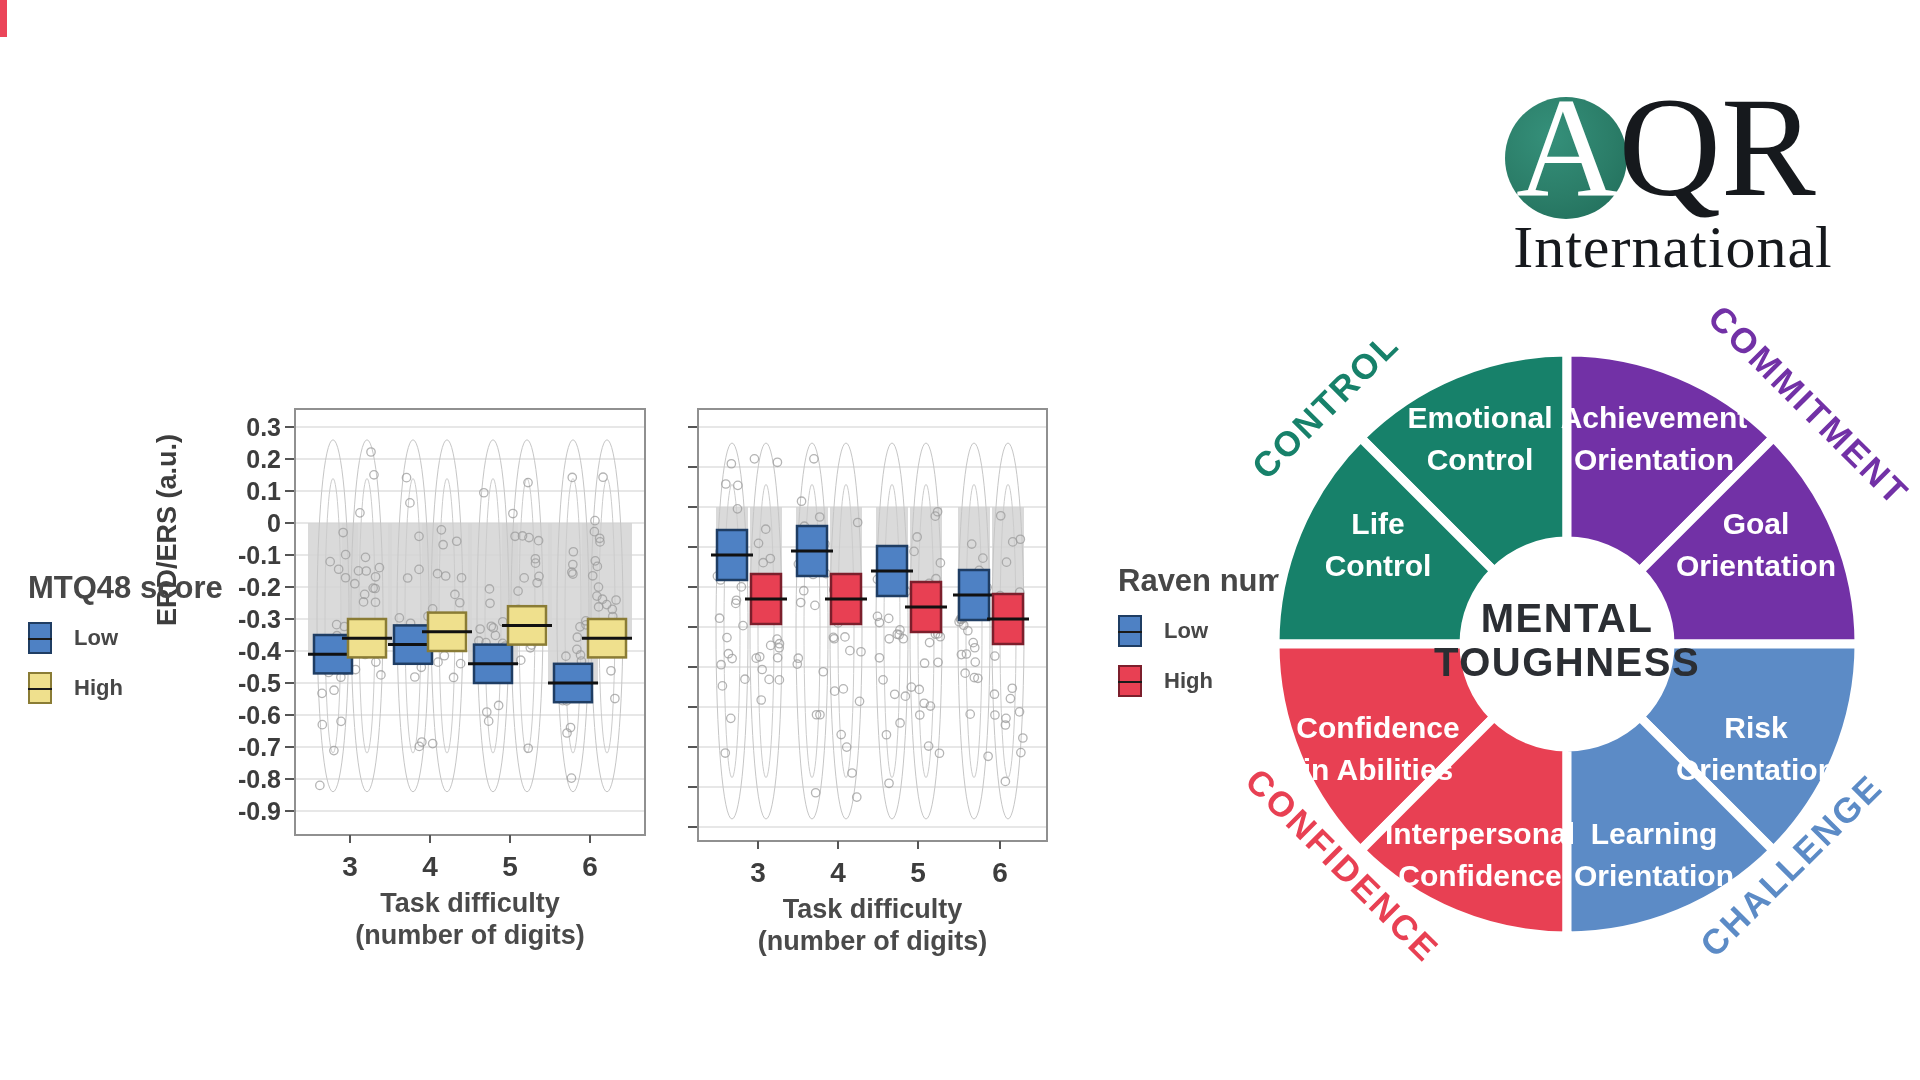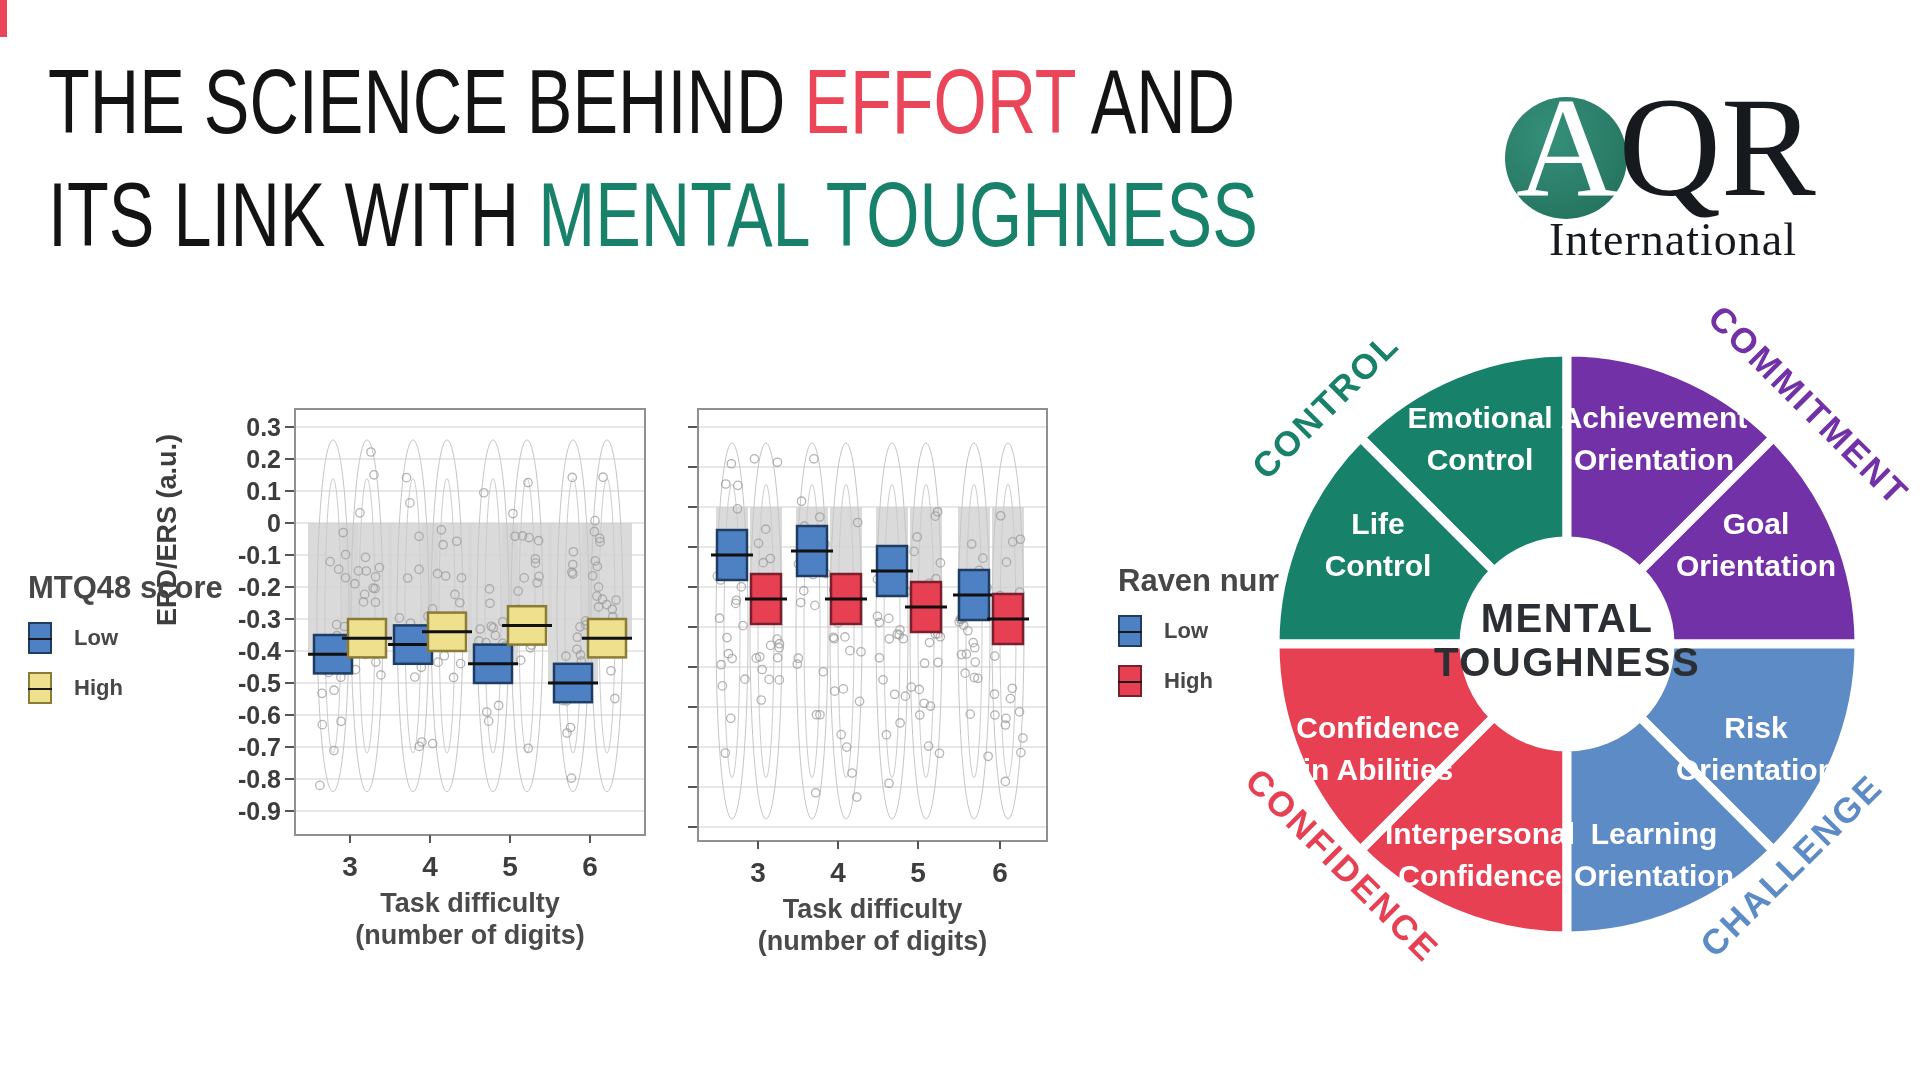--- a/index.html
+++ b/index.html
@@ -14,42 +14,38 @@
   .t-red{color:#EB4559;}
   .t-green{color:#17816A;}
   
   .logo-globe{position:absolute;left:1505px;top:97px;width:122px;height:122px;border-radius:50%;
               background:radial-gradient(circle at 38% 32%, #35907A 0%, #2B7D68 55%, #1F6B58 100%);}
   .logo-text{position:absolute;left:1516px;top:76px;font-family:"Liberation Serif", serif;
              font-size:142px;line-height:1;white-space:nowrap;}
   .logo-a{color:#ffffff;}
   .logo-qr{color:#16191d;}
   .logo-sub{position:absolute;left:1498px;top:213px;width:350px;text-align:center;
-            font-family:"Liberation Serif", serif;font-size:46px;color:#16191d;letter-spacing:1px;}
+            font-family:"Liberation Serif", serif;font-size:60px;color:#16191d;letter-spacing:1px;}
   
   svg.layer{position:absolute;left:0;top:0;}
   
   .legend{position:absolute;color:#474747;}
   .legend-title{font-size:31px;font-weight:700;margin-bottom:16px;}
   .legend-row{display:flex;align-items:center;margin-bottom:18px;}
   .swatch{display:inline-block;width:24px;height:32px;border:2px solid #333;position:relative;box-sizing:border-box;}
   .swatch-line{position:absolute;left:-2px;right:-2px;top:50%;height:2px;background:#1a1a1a;}
   .legend-label{font-size:22px;font-weight:700;margin-left:22px;}
 </style>
 </head>
 <body>
 
 <div class="slide">
 
   <div class="corner-accent"></div>
 
-  <div class="title">
-    <div class="title-line"><span class="t-black">THE SCIENCE BEHIND </span><span class="t-red">EFFORT</span><span class="t-black"> AND</span></div>
-    <div class="title-line"><span class="t-black">ITS LINK WITH </span><span class="t-green">MENTAL TOUGHNESS</span></div>
-  </div>
 
   <div>
     <div class="logo-globe"></div>
     <div class="logo-text"><span class="logo-a">A</span><span class="logo-qr">QR</span></div>
     <div class="logo-sub">International</div>
   </div>
 
   <svg id="charts-svg" class="layer" width="1920" height="1080" viewBox="0 0 1920 1080">
       <g>
         <line x1="295" y1="427" x2="645" y2="427" stroke="#cfcfcf" stroke-width="1.2"></line>

